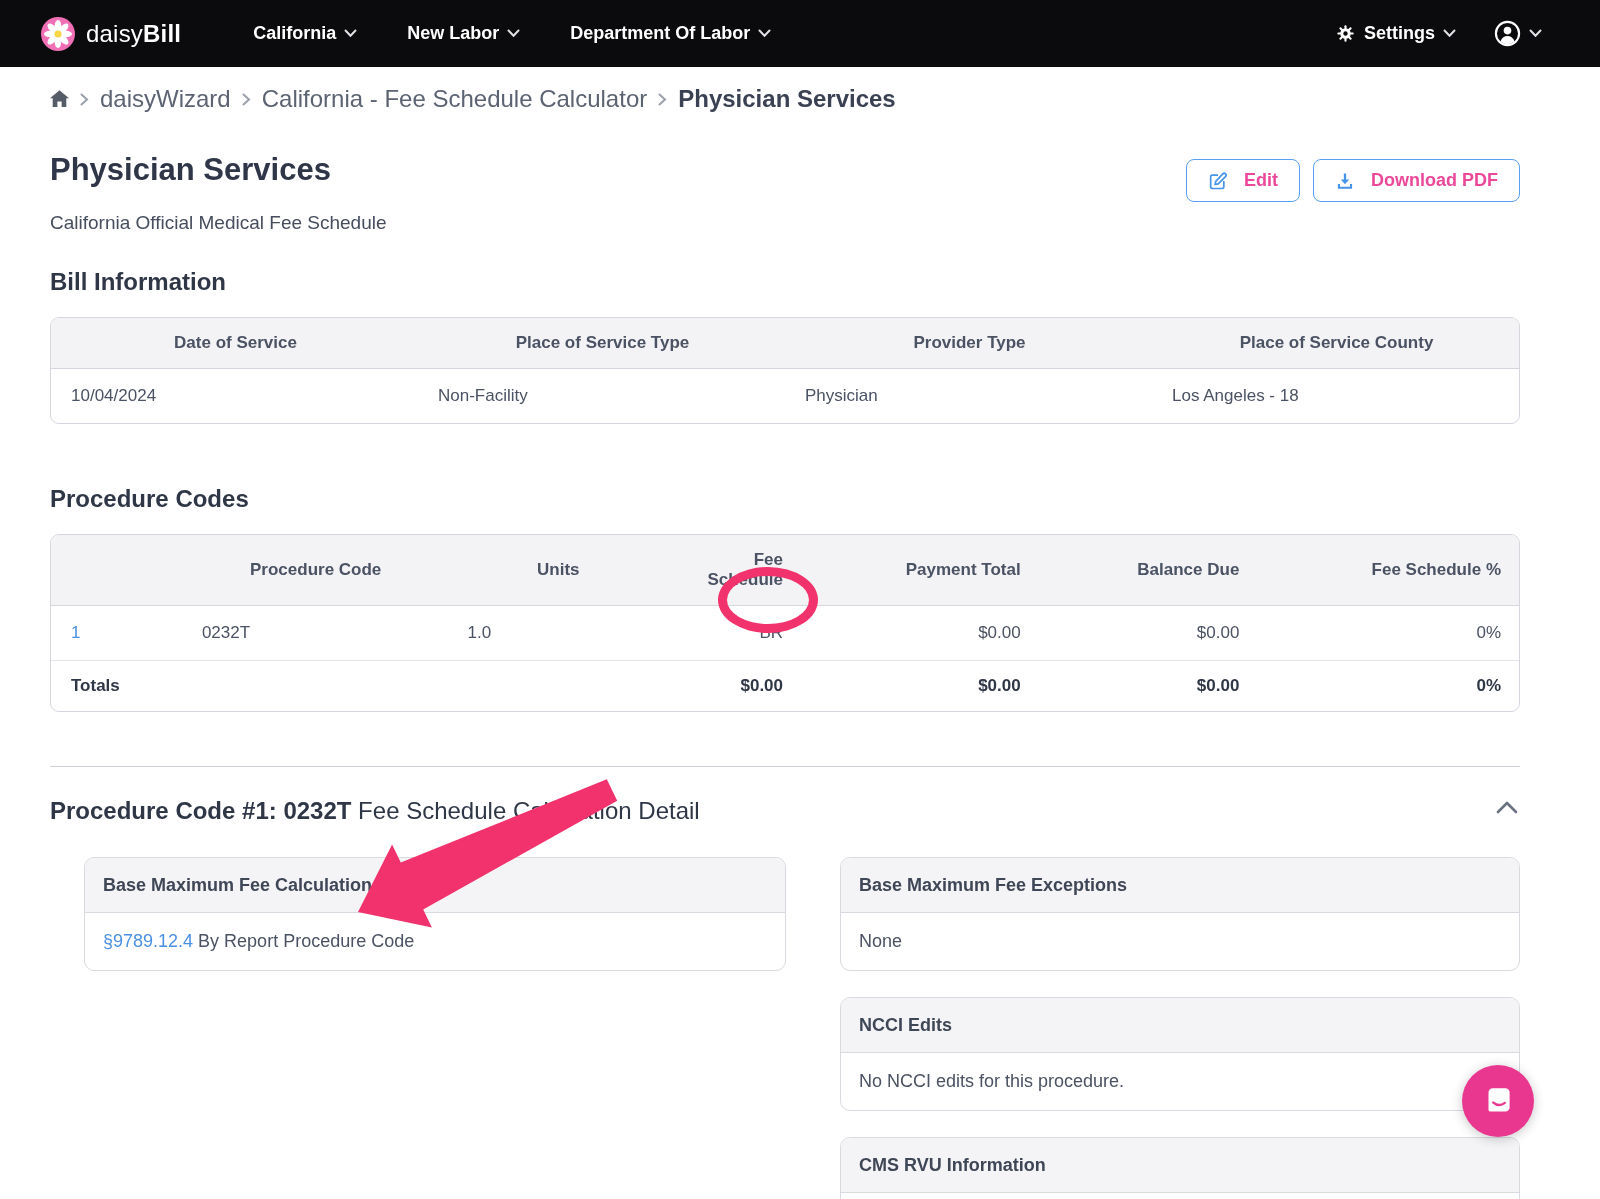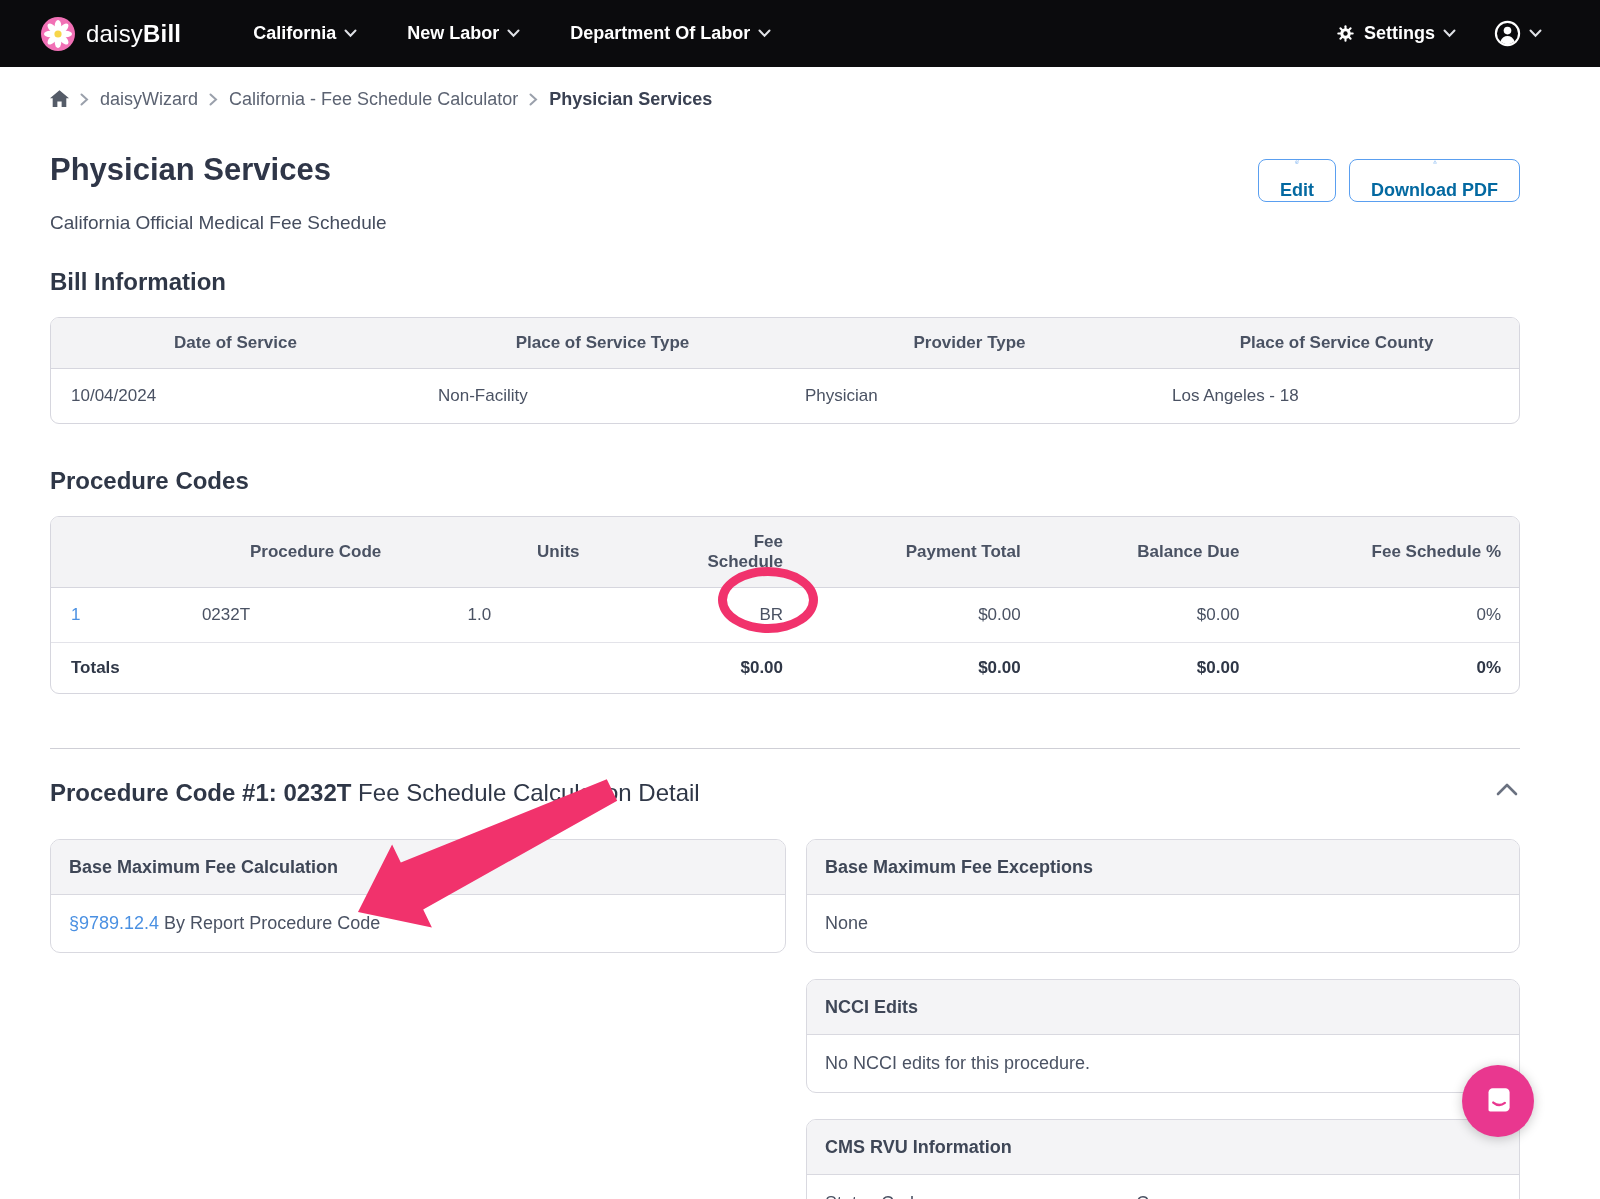--- a/index.html
+++ b/index.html
@@ -14,37 +14,37 @@
   .brand-text b { font-weight:700; }
   .nav-items { display:flex; align-items:center; gap:50px;margin-left:26px; }
   .nav-item { display:flex; align-items:center; gap:8px; color:#fff; font-size:18px;
               font-weight:700; cursor:pointer; white-space:nowrap; }
   .nav-right { margin-left:auto; display:flex; align-items:center; gap:38px; }
   .chev { flex:0 0 auto; }
 
   
   .content { padding:0 80px 0 50px; }
   .breadcrumb { margin-top:20px; display:flex; align-items:center; gap:11px;
-                font-size:18px; color:#5c6372; height:24px; }
+                font-size:24px; color:#5c6372; height:24px; }
   .breadcrumb a { color:#5c6372; text-decoration:none; cursor:pointer; }
   .breadcrumb .current { font-weight:700; color:#3a4152; }
 
   .header-row { margin-top:40px; display:flex; justify-content:space-between;
                 align-items:flex-start; }
   h1 { font-size:31px; line-height:38px; font-weight:700; color:#2f3648; }
   .subtitle { margin-top:23px; font-size:19px; line-height:22px; color:#454d5e; }
   .header-buttons { display:flex; gap:13px; margin-top:8px; }
   .btn { display:flex; align-items:center; gap:16px; height:43px; padding:0 21px;
          background:#fff; border:1.5px solid #5a9ff0; border-radius:8px;
-         color:#0369a1; font-size:18px; font-weight:700; cursor:pointer;
-         font-family:"Liberation Sans", sans-serif;flex-direction:column; }
+         color:#ec4899; font-size:18px; font-weight:700; cursor:pointer;
+         font-family:"Liberation Sans", sans-serif; }
 
   h2 { font-size:24px; line-height:30px; font-weight:700; color:#2f3747; }
   .sec-bill { margin-top:33px; }
-  .sec-proc { margin-top:42px; }
+  .sec-proc { margin-top:60px; }
 
   .table-card { margin-top:20px; border:1px solid #d6d6de; border-radius:9px;
                 overflow:hidden; background:#fff; }
   table { width:100%; border-collapse:collapse; font-size:17px; color:#4a5263; }
   thead th { background:#f3f3f5; font-weight:700; color:#4a5263; text-align:center;
              padding:15px 18px 15px 20px; border-bottom:1px solid #d6d6de; }
   tbody td { padding:17px 18px 17px 20px; }
   .ta-r { text-align:right; }
   .row-line td { border-bottom:1px solid #e3e3e9; }
   .totals td { padding:15px 18px 15px 20px; font-weight:700; color:#2f3747; }
@@ -52,21 +52,21 @@
 
   .divider { margin-top:54px; border-top:1px solid #cfcfd6; }
   .detail-head { margin-top:28px; display:flex; justify-content:space-between;
                  align-items:flex-start; }
   .detail-head h2 { font-size:24px; line-height:32px; font-weight:400; }
   .detail-head h2 b { font-weight:700; }
   .collapse-btn { background:none; border:none; cursor:pointer; padding:6px 2px; }
 
   .cards { margin-top:30px; display:grid; grid-template-columns:736px 714px;
            column-gap:20px; align-items:start; }
-  .card-stack { display:flex; flex-direction:column; gap:26px; }
+  .card-stack { display:flex; flex-direction:column; gap:26px;margin-left:34px; }
   .card { border:1px solid #d9d9e0; border-radius:10px; overflow:hidden; background:#fff; }
   .card-header { background:#f4f4f6; padding:16px 18px; font-size:18px; font-weight:700;
                  color:#3f4757; border-bottom:1px solid #d9d9e0; line-height:22px; }
   .card-body { padding:17px 18px 18px; font-size:18px; line-height:22px; color:#4a5263; }
   .card-body a { color:#4a90e2; text-decoration:none; cursor:pointer; }
   .kv-row { display:flex; }
   .kv-row .kv-label { width:46%; }
 
   
   .anno-ellipse { position:absolute; left:718px; top:567px; width:100px; height:66px;

